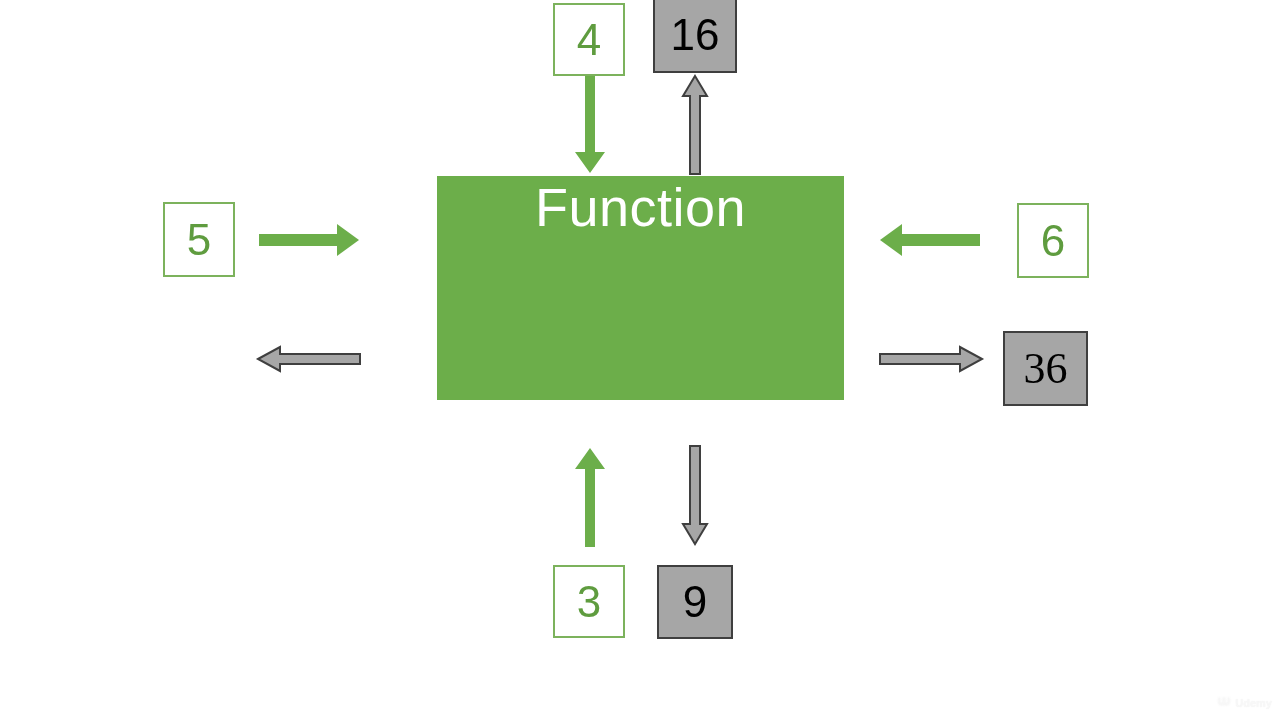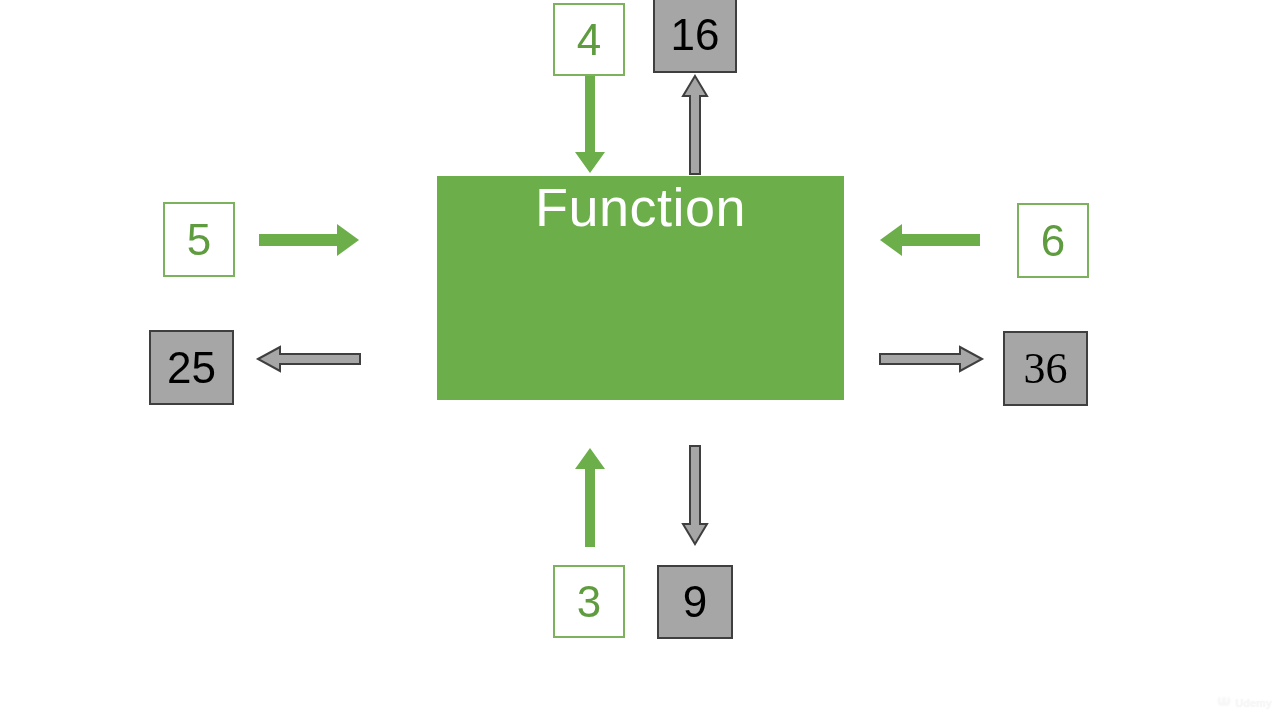--- a/index.html
+++ b/index.html
@@ -114,21 +114,20 @@
   </div>
 
   <div class="val-box input-box" style="left:163px; top:202px; width:72px; height:75px;">5</div>
 
   <div class="arrow" style="left:259px; top:224px;">
     <svg width="102" height="32" viewBox="0 0 102 32" aria-hidden="true">
       <polygon points="0,10 78,10 78,0 100,16 78,32 78,22 0,22" fill="#6cae4a"></polygon>
     </svg>
   </div>
 
-  <div class="val-box output-box" style="left:149px; top:330px; width:85px; height:75px;">25</div>
 
   <div class="arrow" style="left:256px; top:345px;">
     <svg width="106" height="28" viewBox="0 0 106 28" aria-hidden="true">
       <polygon points="2,14 24,2 24,9 104,9 104,19 24,19 24,26" fill="#a6a6a6" stroke="#3f3f3f" stroke-width="2" stroke-linejoin="miter"></polygon>
     </svg>
   </div>
 
   <div class="val-box input-box" style="left:1017px; top:203px; width:72px; height:75px;">6</div>
 
   <div class="arrow" style="left:878px; top:224px;">

